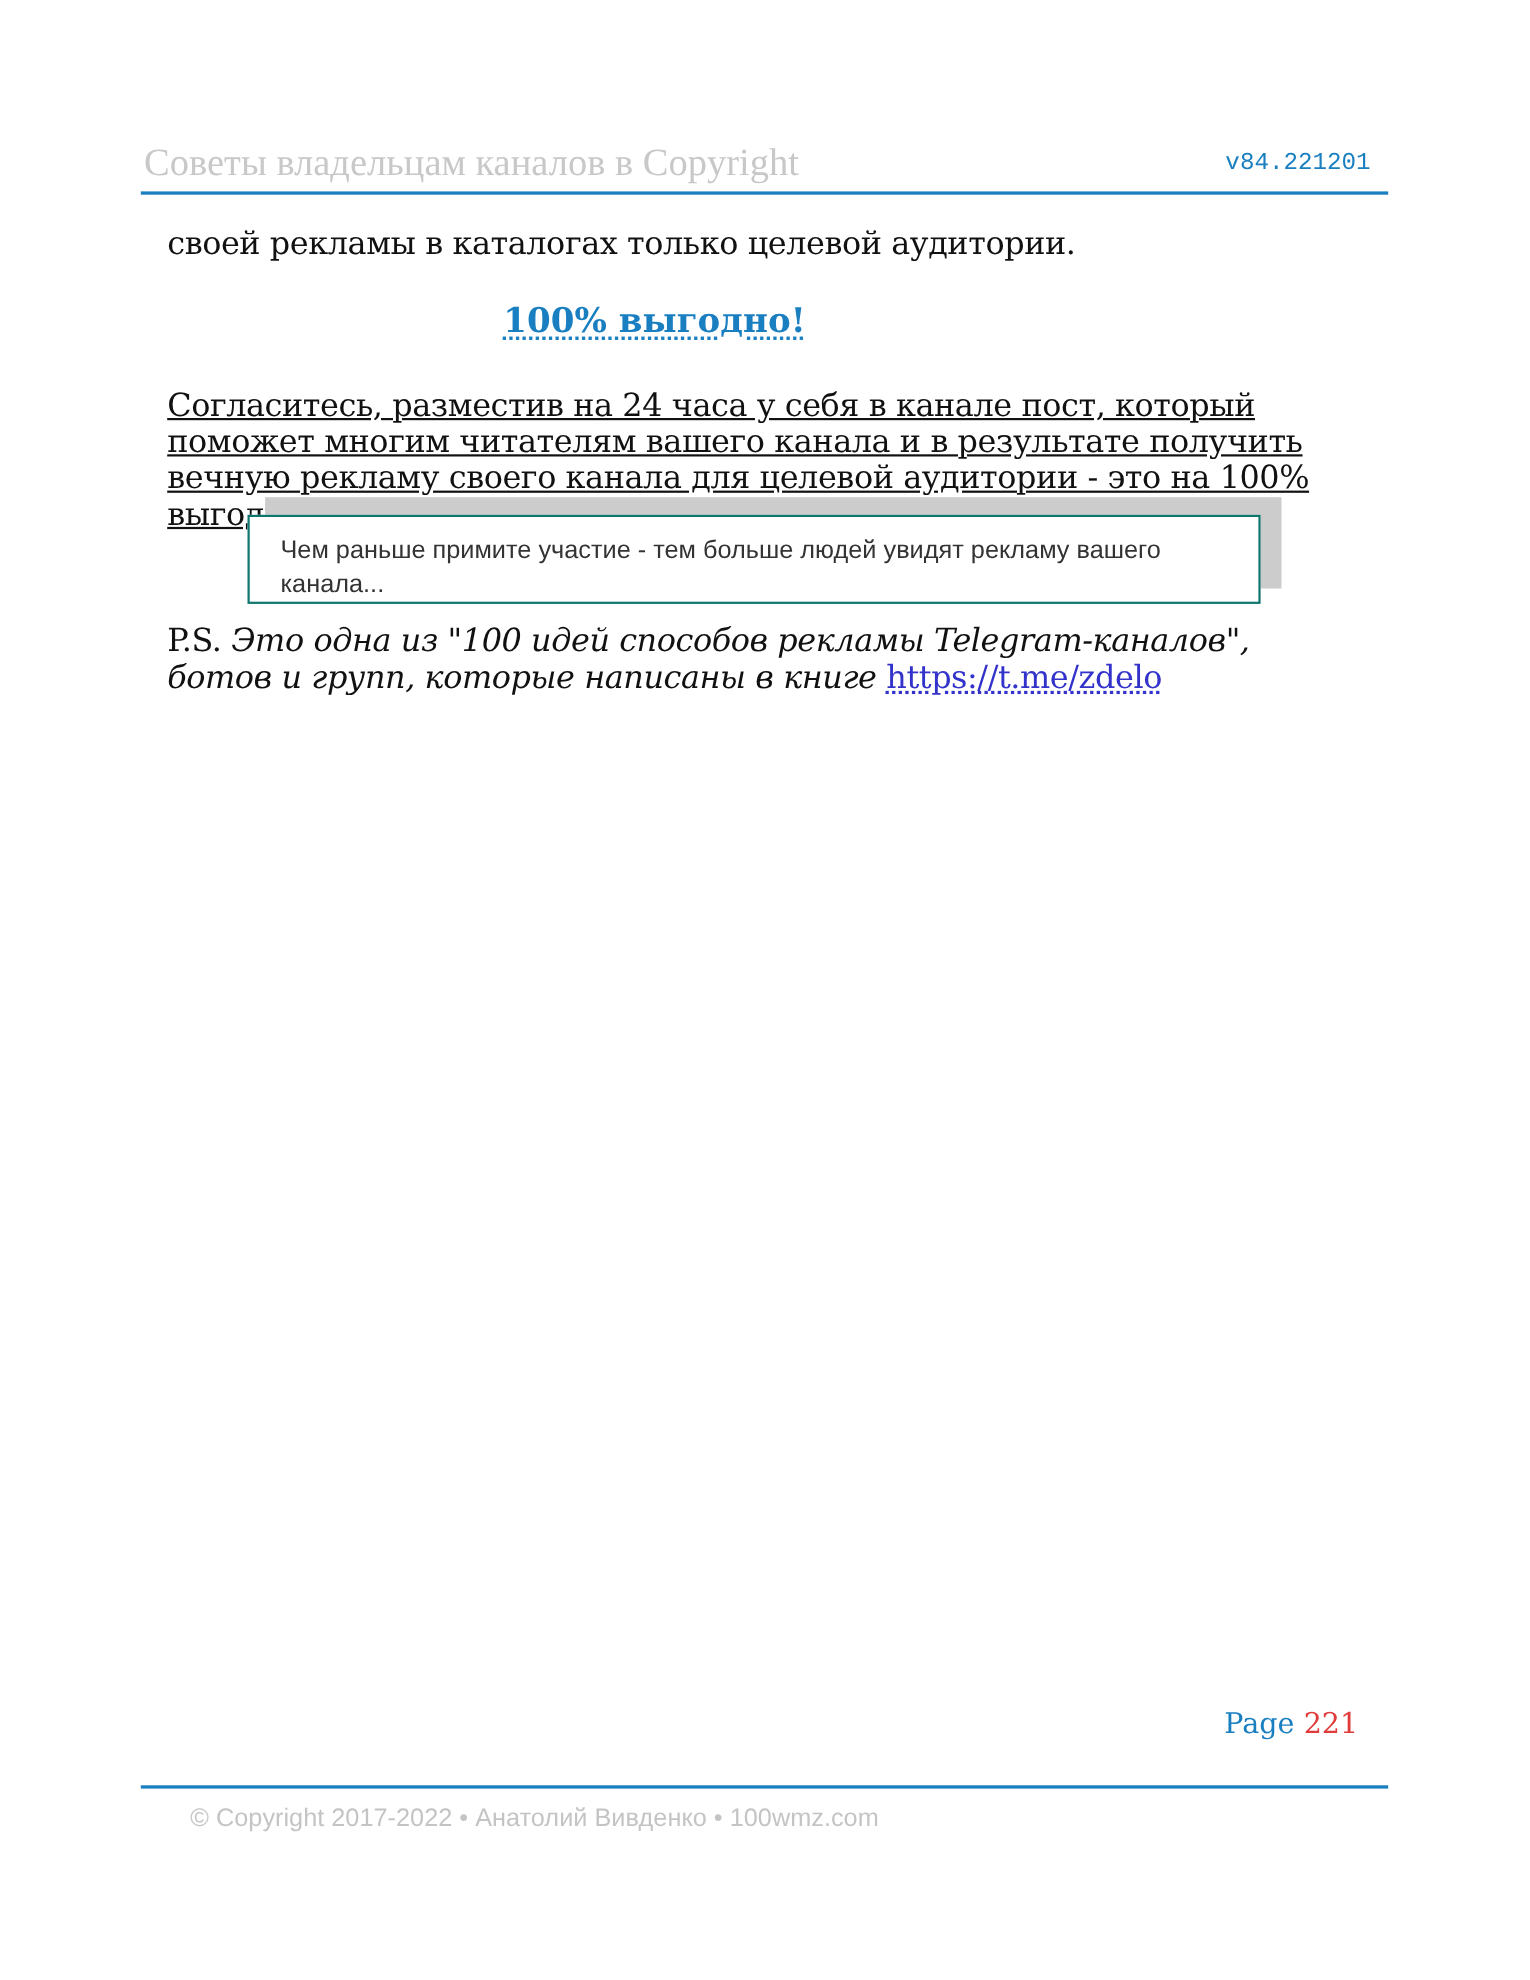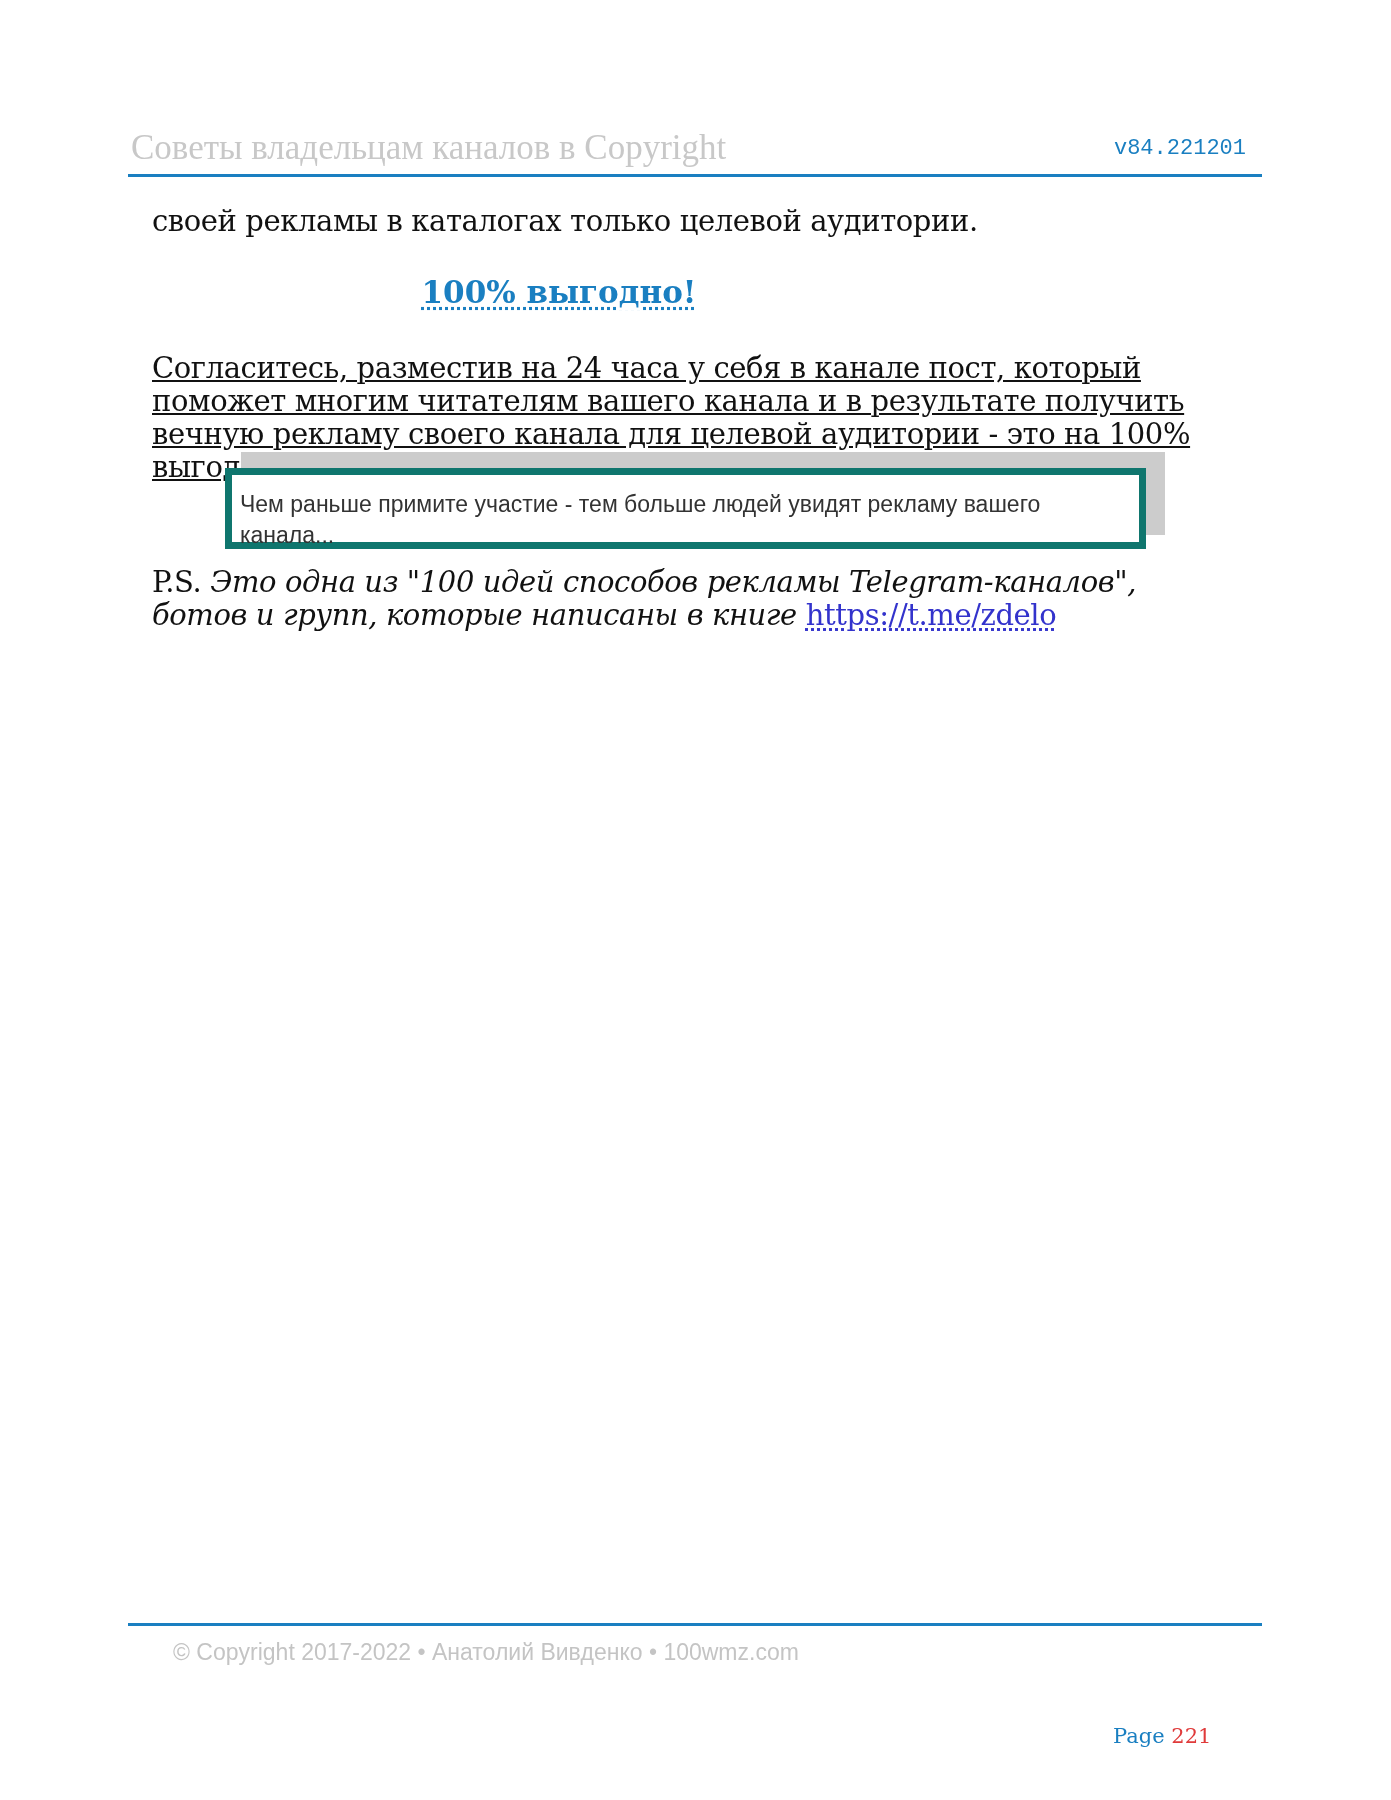--- a/index.html
+++ b/index.html
@@ -20,45 +20,45 @@
 
   .body-text {
     left: 152px; width: 1060px;
     font-family: "DejaVu Serif", serif;
     font-size: 29px; line-height: 33px; color: #111111;
     letter-spacing: -0.4px;
   }
   .heading {
     left: 0; width: 1118px; text-align: center; top: 274px;
     font-family: "DejaVu Serif", serif; font-weight: bold;
-    font-size: 31px; color: #1a7fc1;
+    font-size: 31px; color: #1a7fc1; padding-left: 36px;
   }
   .heading span {
     text-decoration: underline dotted #1a7fc1;
     text-underline-offset: 4px;
   }
 
   .quote-shadow { left: 241px; top: 452px; width: 924px; height: 83px; background: #cccccc; }
   .quote-box {
     left: 225px; top: 468px; width: 921px; height: 81px;
-    background: #ffffff; border: 7px solid #0f766e; box-sizing: border-box;
-    padding: 14px 12px 0 8px;
+    background: #ffffff; border: 2px solid #0f766e; box-sizing: border-box;
+    padding: 14px 12px 0 28px;
     font-family: "Liberation Sans", sans-serif; font-size: 23px; line-height: 31px; color: #333333;
   }
 
   .ps-italic { font-style: italic; }
   .link { color: #3333cc; text-decoration: underline dotted #3333cc; text-underline-offset: 3px; cursor: pointer; }
 
   .footer-copy {
     left: 131px; top: 1639px;
     font-family: "Liberation Sans", sans-serif; font-size: 23px; color: #c4c4c4; white-space: nowrap; margin-left: 42px;
   }
   .footer-page {
-    left: 1113px; top: 1724px;
-    font-family: "DejaVu Serif", serif; font-size: 21px; white-space: nowrap;
+    left: 1113px; top: 1552px;
+    font-family: "DejaVu Serif", serif; font-size: 26px; white-space: nowrap;
   }
   .page-label { color: #1a7fc1; }
   .page-num { color: #e03a3a; }
 </style>
 </head>
 <body>
 
 <div class="abs header-title">Советы владельцам каналов в Copyright</div>
 <div class="abs header-version">v84.221201</div>
 <div class="abs rule" style="top:174px;"></div>

